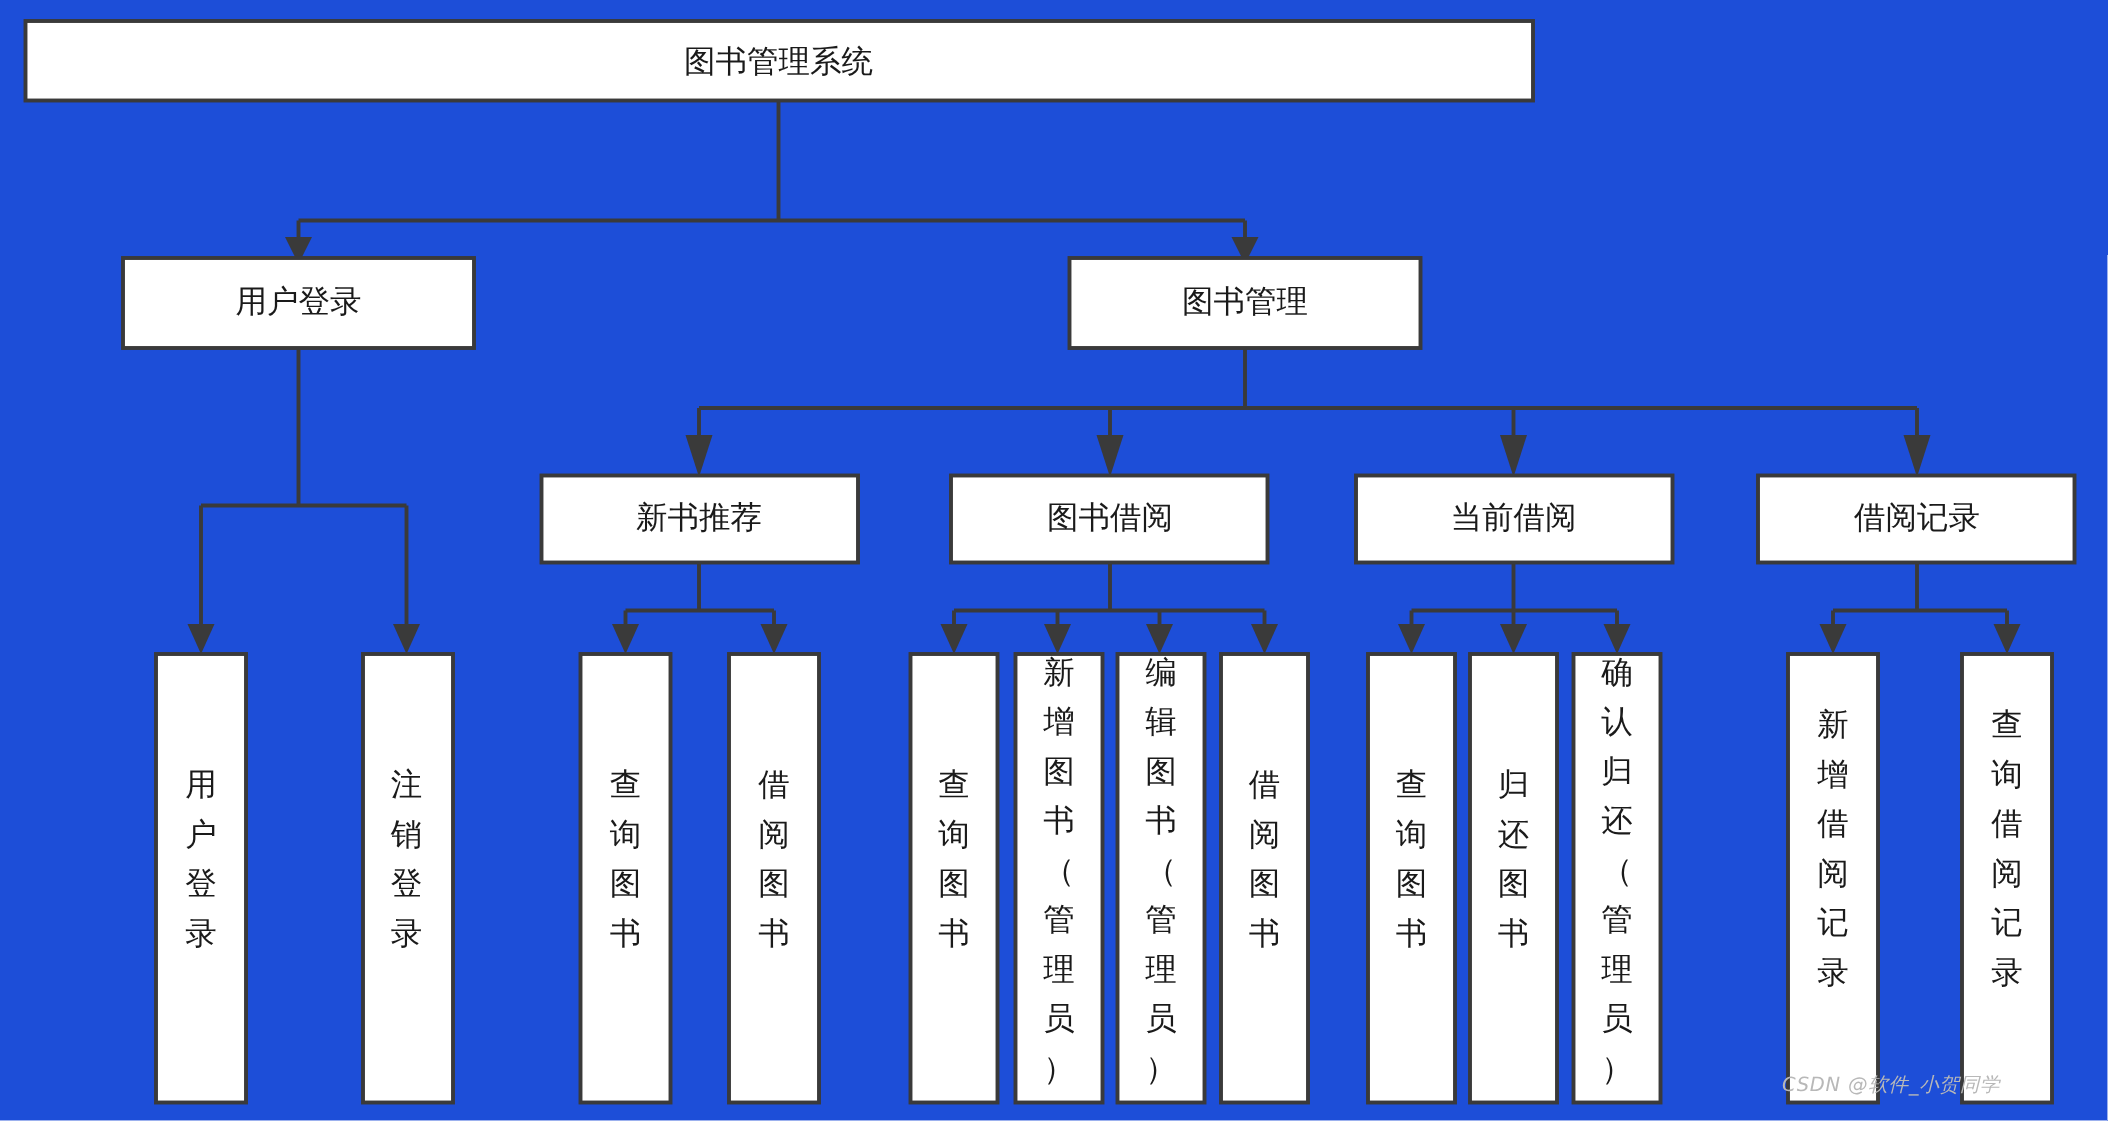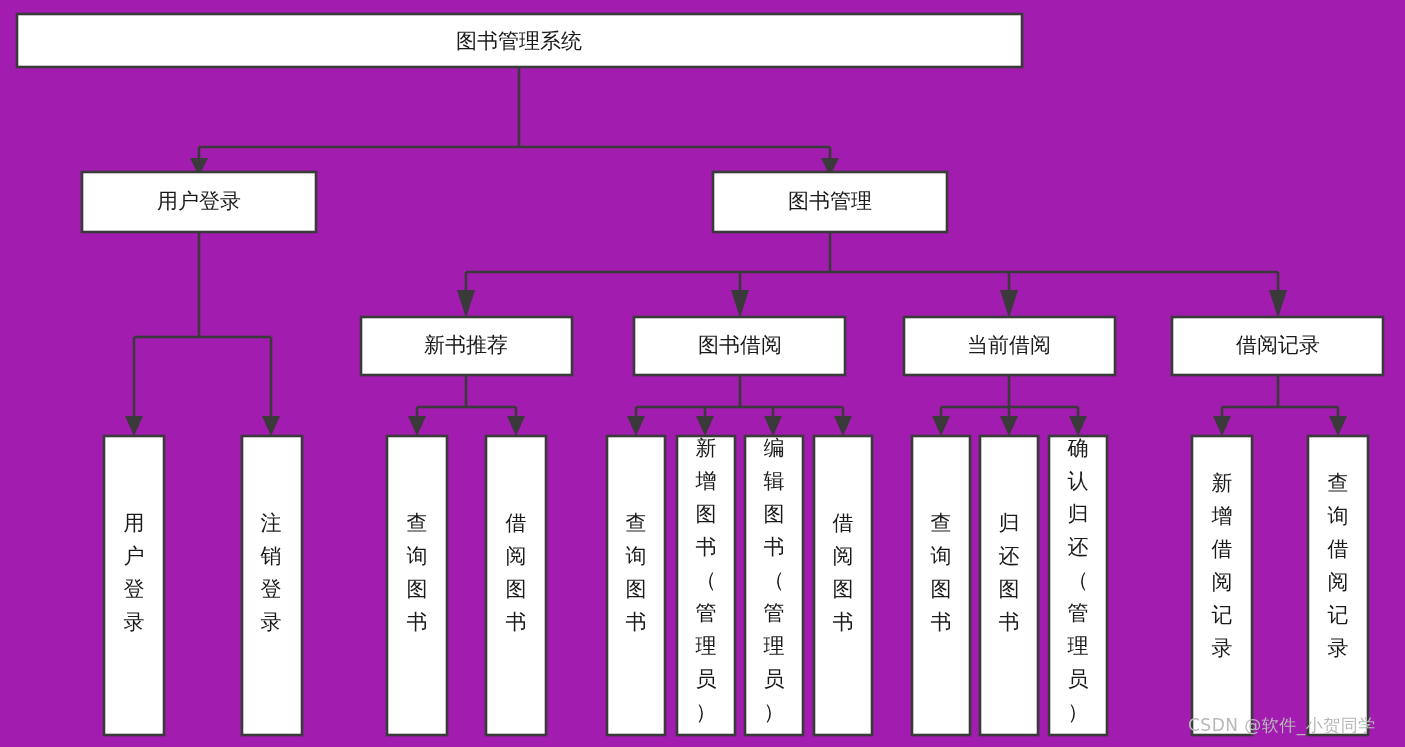--- a/index.html
+++ b/index.html
@@ -8,21 +8,21 @@
     padding: 0;
     background: #ffffff;
   }
   body {
     font-family: "DejaVu Sans", "Liberation Sans", sans-serif;
   }
   #diagram-root {
     position: relative;
     width: 1405px;
     height: 747px;
-    background: #a21caf;
+    background: #1d4ed8;
     overflow: hidden;
   }
   svg.diagram-canvas {
     position: absolute;
     left: 0;
     top: 0;
     width: 1405px;
     height: 747px;
     display: block;
   }
@@ -50,27 +50,28 @@
   }
   .node-label-v {
     font-family: "DejaVu Sans", "Liberation Sans", sans-serif;
     font-size: 21px;
     fill: #1a1a1a;
     text-anchor: middle;
   }
   .watermark-text {
     position: absolute;
     font-family: "DejaVu Sans", "Liberation Sans", sans-serif;
-    font-size: 17px;
+    font-size: 13px;
     color: #b8b8b8;
     white-space: nowrap;
     left: 1188px;
     top: 714px;
     pointer-events: none;
     letter-spacing: 0.5px;
+    font-style: italic;
   }
 </style>
 </head>
 <body>
 
 <div id="diagram-root">
 
   <svg class="diagram-canvas" viewBox="0 0 1405 747" xmlns="http://www.w3.org/2000/svg">
 
     <g>

